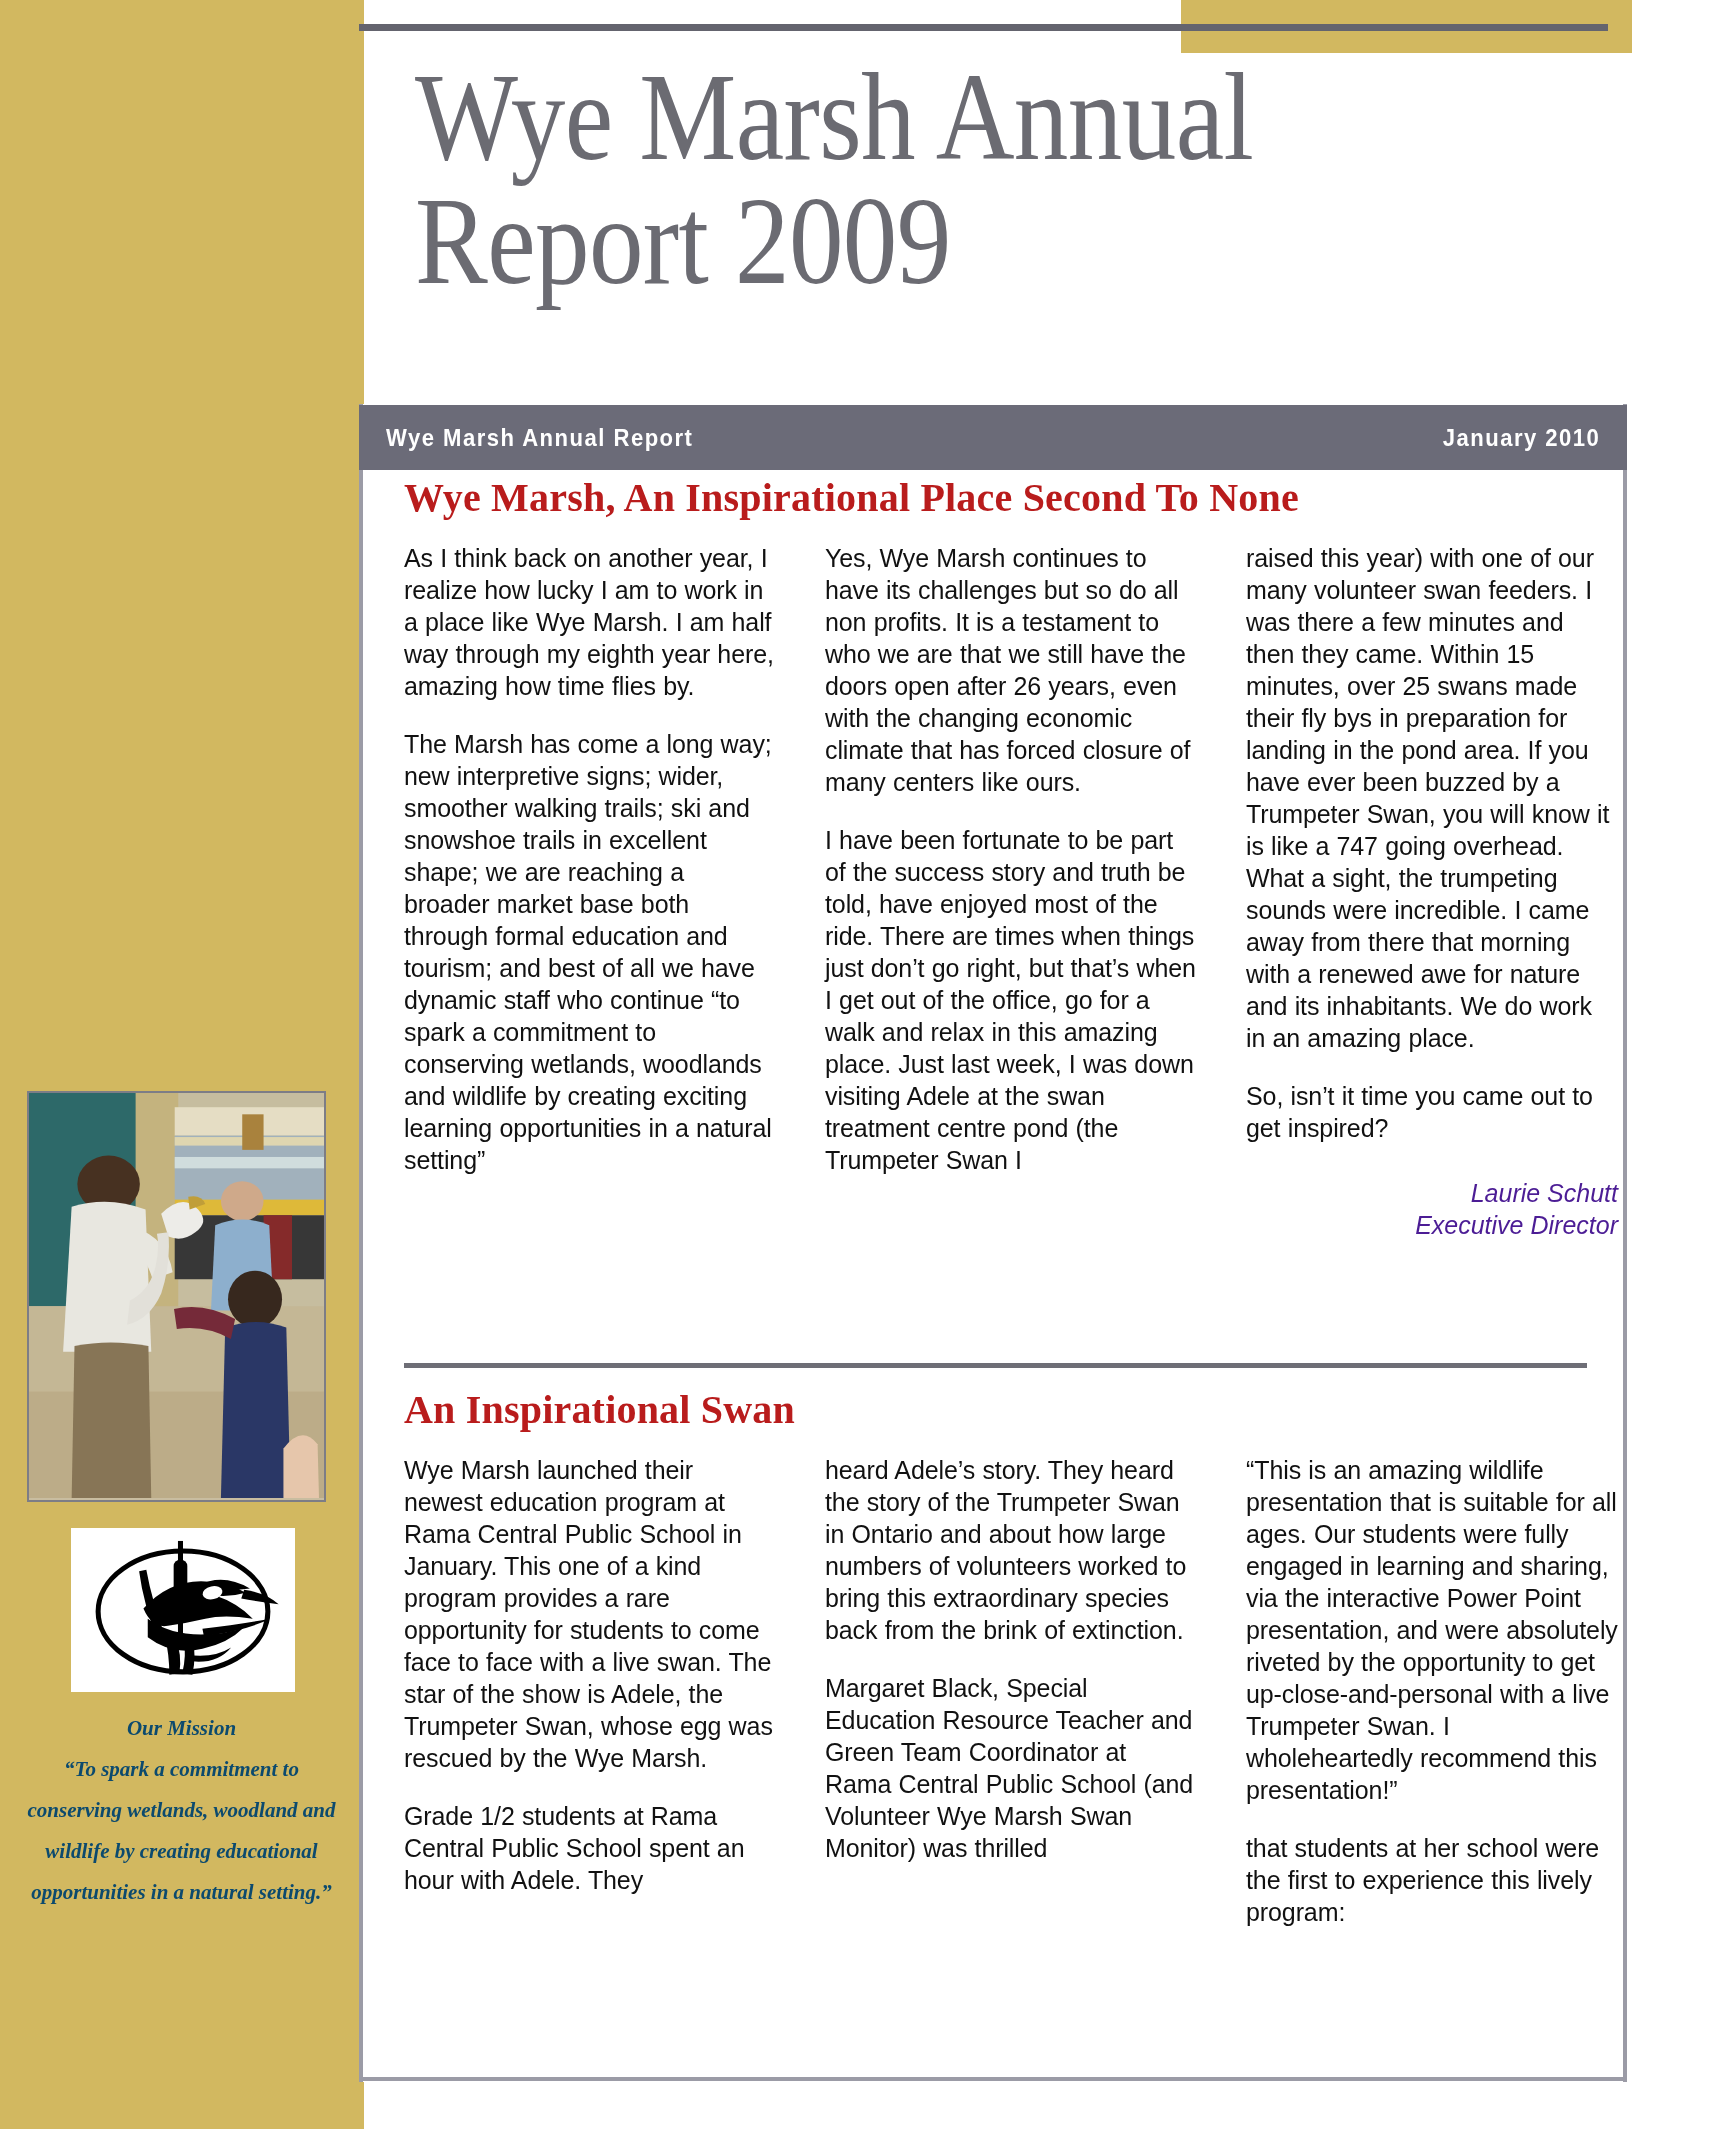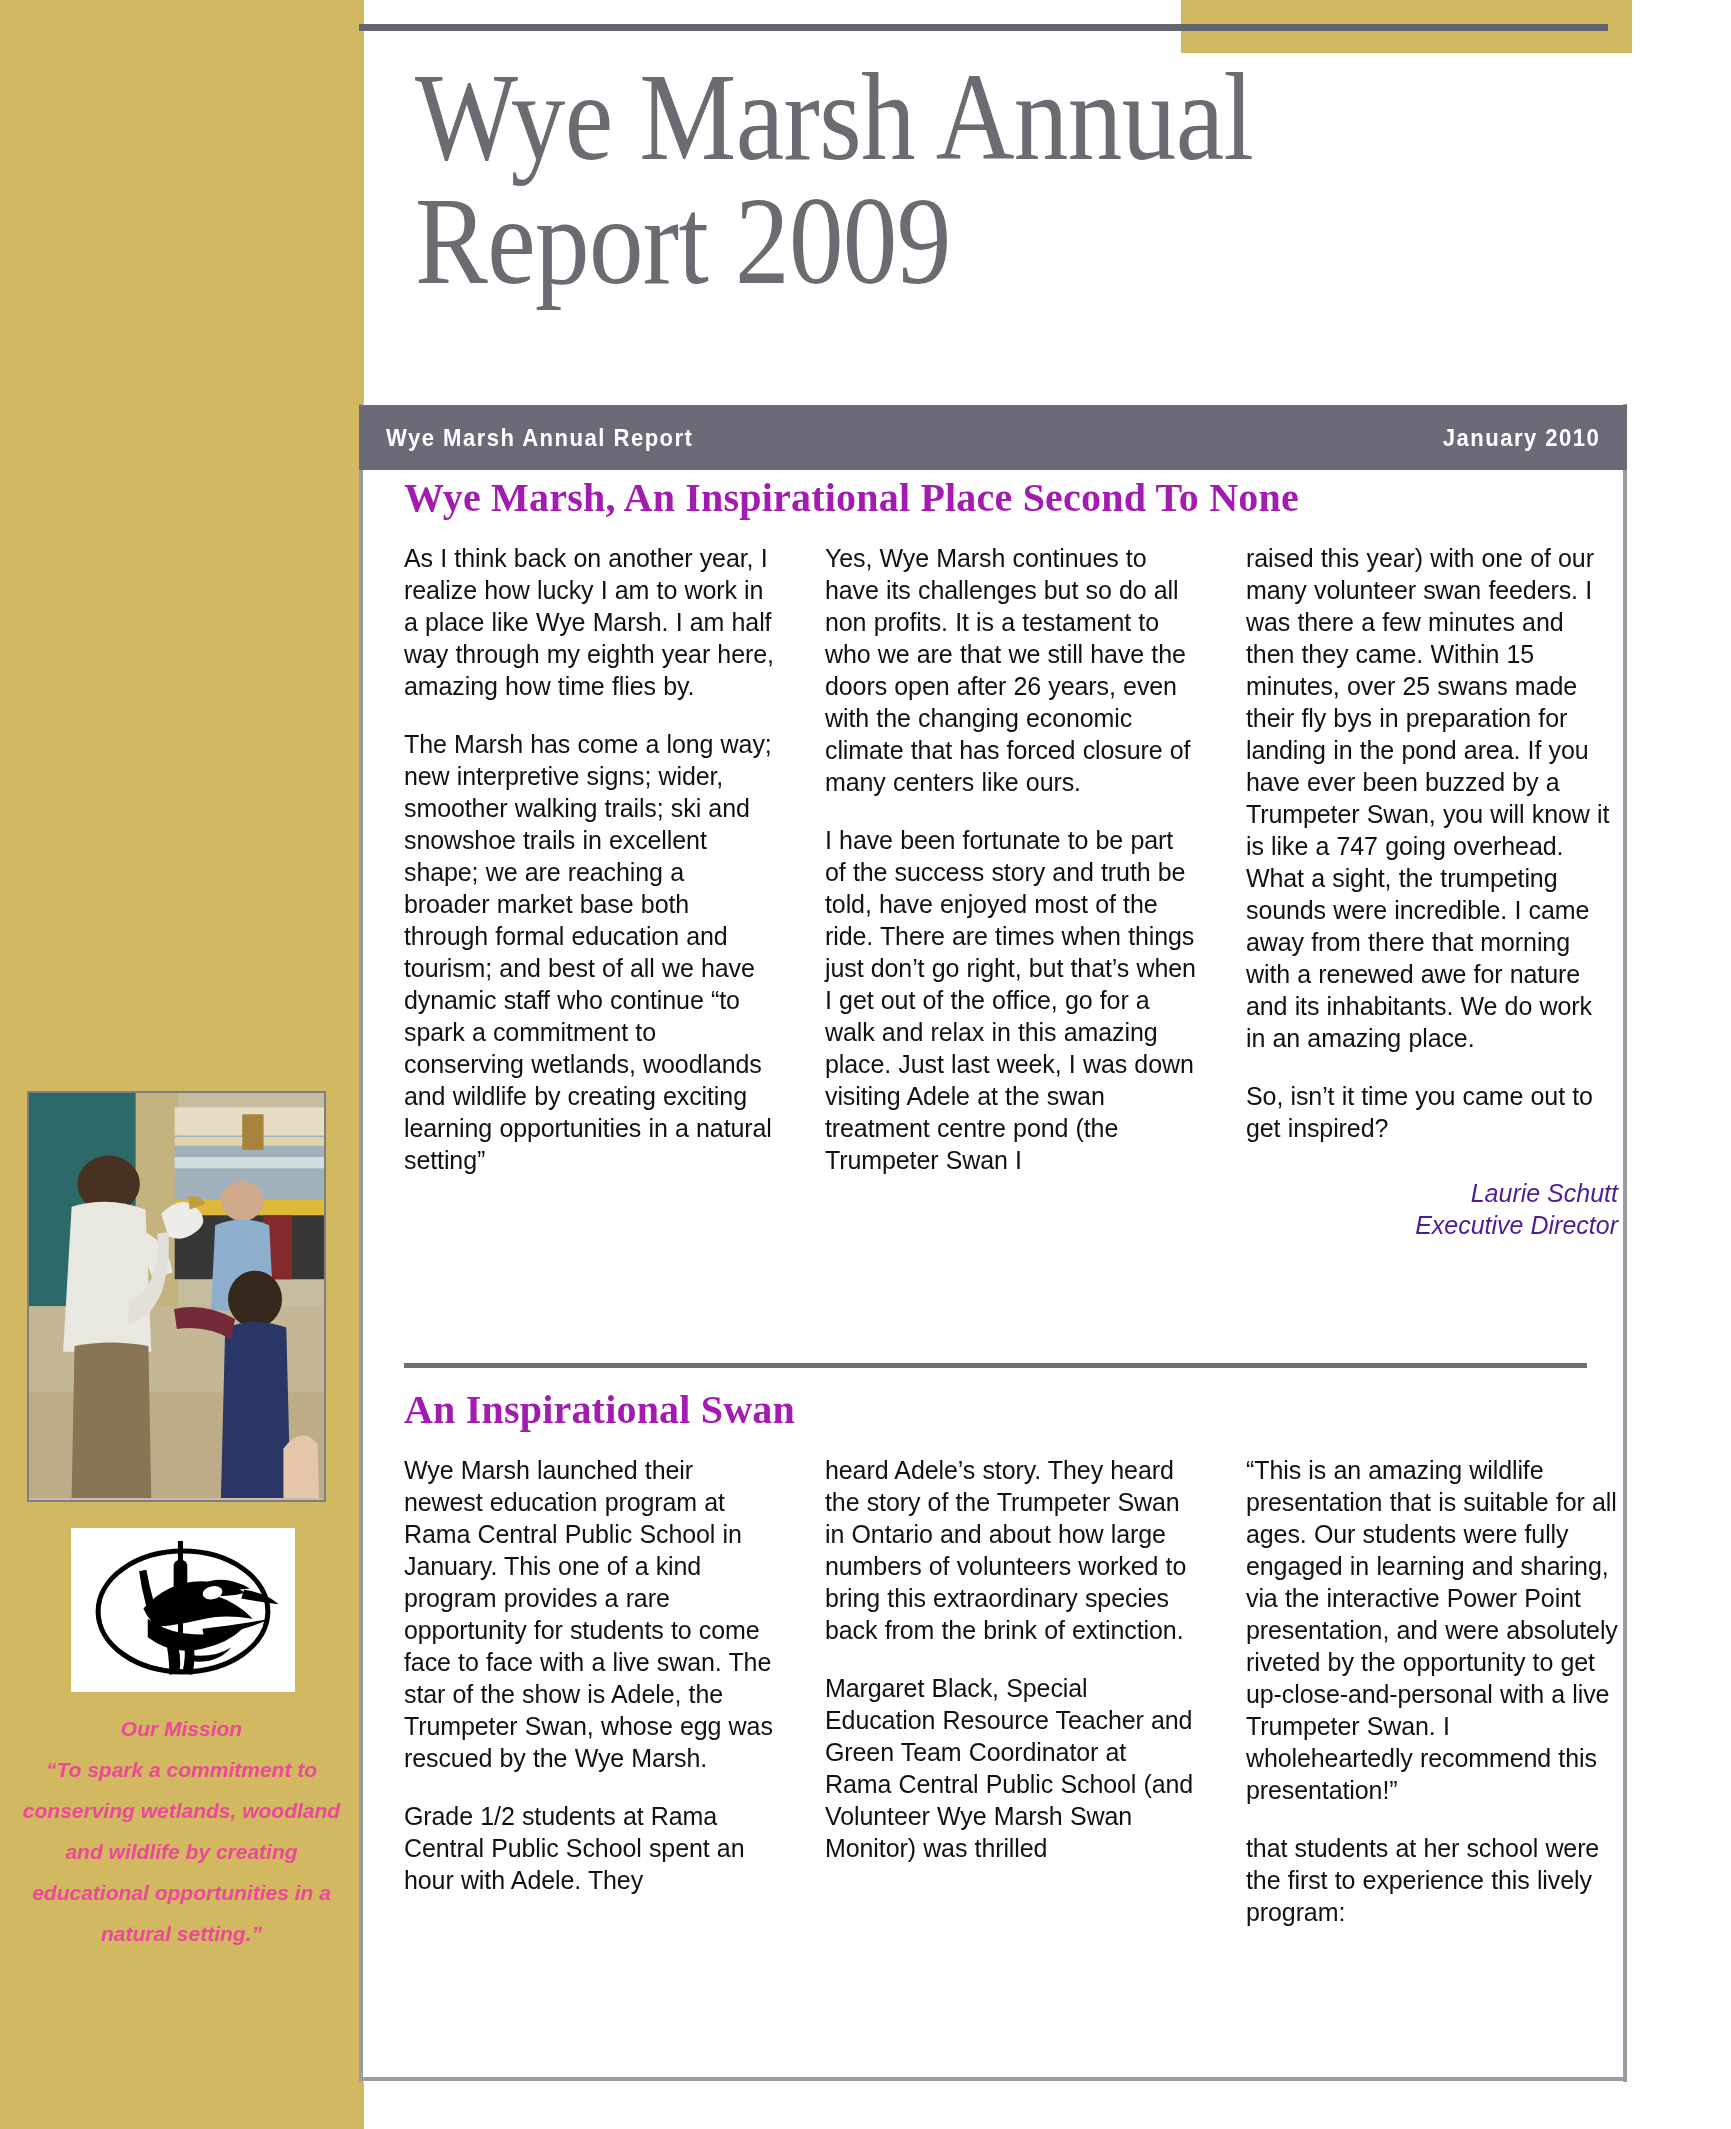--- a/index.html
+++ b/index.html
@@ -134,21 +134,21 @@
     left: 404px;
     width: 1183px;
   }
   #article-1 { top: 476px; }
   #article-2 { top: 1388px; }
 
   .article-title {
     font-family: "Liberation Serif", "DejaVu Serif", serif;
     font-weight: bold;
     font-size: 40px;
-    color: #a21caf;
+    color: #b91c1c;
     letter-spacing: 0.2px;
     margin: 0 0 21.6px 0;
     line-height: 1.1;
   }
 
   .cols {
     display: flex;
     gap: 49px;
   }
   .col {
@@ -211,26 +211,26 @@
     overflow: hidden;
   }
 
   
   .mission {
     position: absolute;
     left: 20px;
     top: 1708px;
     width: 323px;
     text-align: center;
-    font-family: Liberation Sans, sans-serif;
+    font-family: Liberation Serif, serif;
     font-style: italic;
     font-weight: bold;
     font-size: 21px;
     line-height: 41px;
-    color: #ec4899;
+    color: #0c4a6e;
   }
   .mission .mission-heading { display: block; }
   .mission .mission-quote { display: block; }
 </style>
 </head>
 <body>
 
 <div id="page">
 
   <div class="gold-left"></div>

